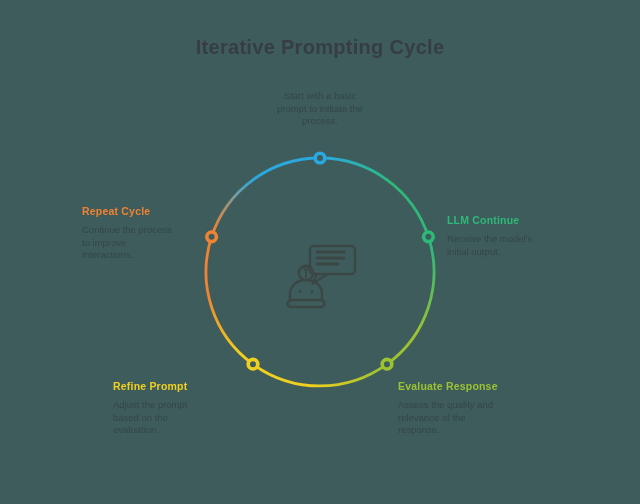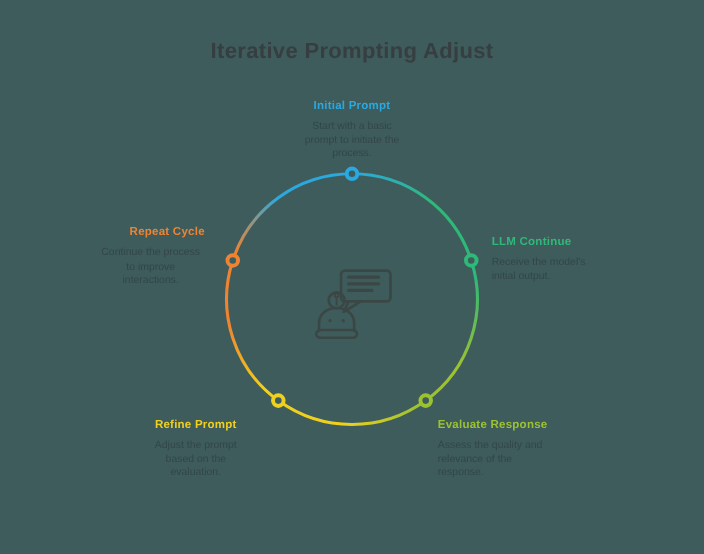--- a/index.html
+++ b/index.html
@@ -29,39 +29,39 @@
   }
   .node-desc{
     font-size:9.5px;
     line-height:12.5px;
     color:#334648;
     white-space:pre-line;
     margin:0;
   }
   .align-center{text-align:center;}
   .align-left{text-align:left;}
-  .align-right{text-align:center;}
+  .align-right{text-align:left;}
   .blk-initial{left:230px;top:90px;width:180px;}
   .blk-llm{left:447px;top:214px;width:130px;}
   .blk-evaluate{left:398px;top:380px;width:130px;}
   .blk-refine{right:397px;top:380px;width:130px;}
   .blk-repeat{right:418px;top:205px;width:140px;}
   .blk-repeat .node-desc{margin-right:30px;}
   .c-blue{color:#2aa9e0;}
   .c-green{color:#2eb978;}
   .c-yellowgreen{color:#9cc232;}
   .c-yellow{color:#f0d01e;}
   .c-orange{color:#ef8331;}
 </style>
 </head>
 <body>
 
 <div class="stage">
 
-  <div class="title">Iterative Prompting Adjust</div>
+  <div class="title">Iterative Prompting Cycle</div>
 
   <svg class="diagram-svg" width="640" height="504" viewBox="0 0 640 504">
     <defs>
       <linearGradient id="g01" gradientUnits="userSpaceOnUse" x1="320" y1="158" x2="428.4" y2="236.8">
         <stop offset="0" stop-color="#2aa9e0"></stop>
         <stop offset="0.55" stop-color="#2eb978"></stop>
       </linearGradient>
       <linearGradient id="g12" gradientUnits="userSpaceOnUse" x1="428.4" y1="236.8" x2="387" y2="364.2">
         <stop offset="0.1" stop-color="#2eb978"></stop>
         <stop offset="0.7" stop-color="#9cc232"></stop>
@@ -111,21 +111,20 @@
       <line x1="24" y1="34" x2="24" y2="39" stroke-width="1.8"></line>
 
       <path d="M8 63 V56 C8 47.5 15 42 24 42 C33 42 40 47.5 40 56 V63"></path>
       <circle cx="18" cy="53.5" r="1.5" fill="#3b4745" stroke="none"></circle>
       <circle cx="30" cy="53.5" r="1.5" fill="#3b4745" stroke="none"></circle>
       <rect x="5.5" y="62" width="37" height="7" rx="3.5"></rect>
     </g>
   </svg>
 
   <div class="node-block blk-initial align-center">
-    <div class="node-label c-blue">Initial Prompt</div>
     <div class="node-desc">Start with a basic
 prompt to initiate the
 process.</div>
   </div>
 
   <div class="node-block blk-llm align-left">
     <div class="node-label c-green">LLM Continue</div>
     <div class="node-desc">Receive the model's
 initial output.</div>
   </div>

